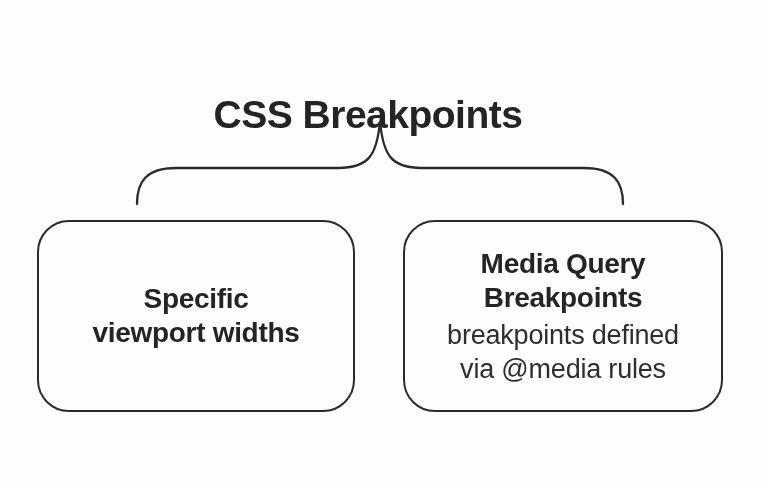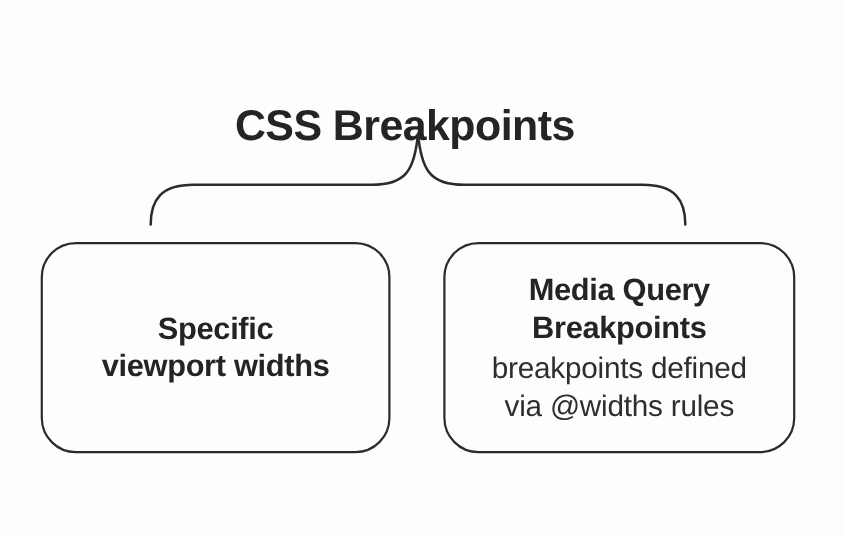--- a/index.html
+++ b/index.html
@@ -99,16 +99,16 @@
 
   <div class="node node-left">
     <div class="node-heading">Specific
 viewport widths</div>
   </div>
 
   <div class="node node-right">
     <div class="node-heading">Media Query
 Breakpoints</div>
     <div class="node-description">breakpoints defined
-via @widths rules</div>
+via @media rules</div>
   </div>
 
 </div>
 
 </body></html>

